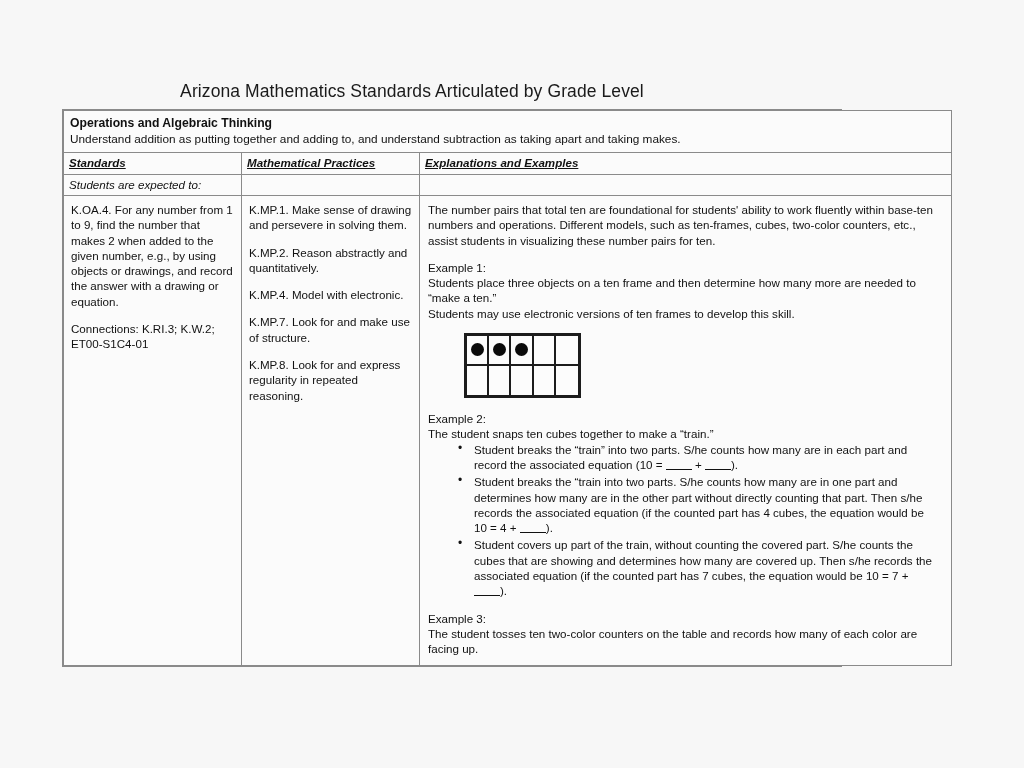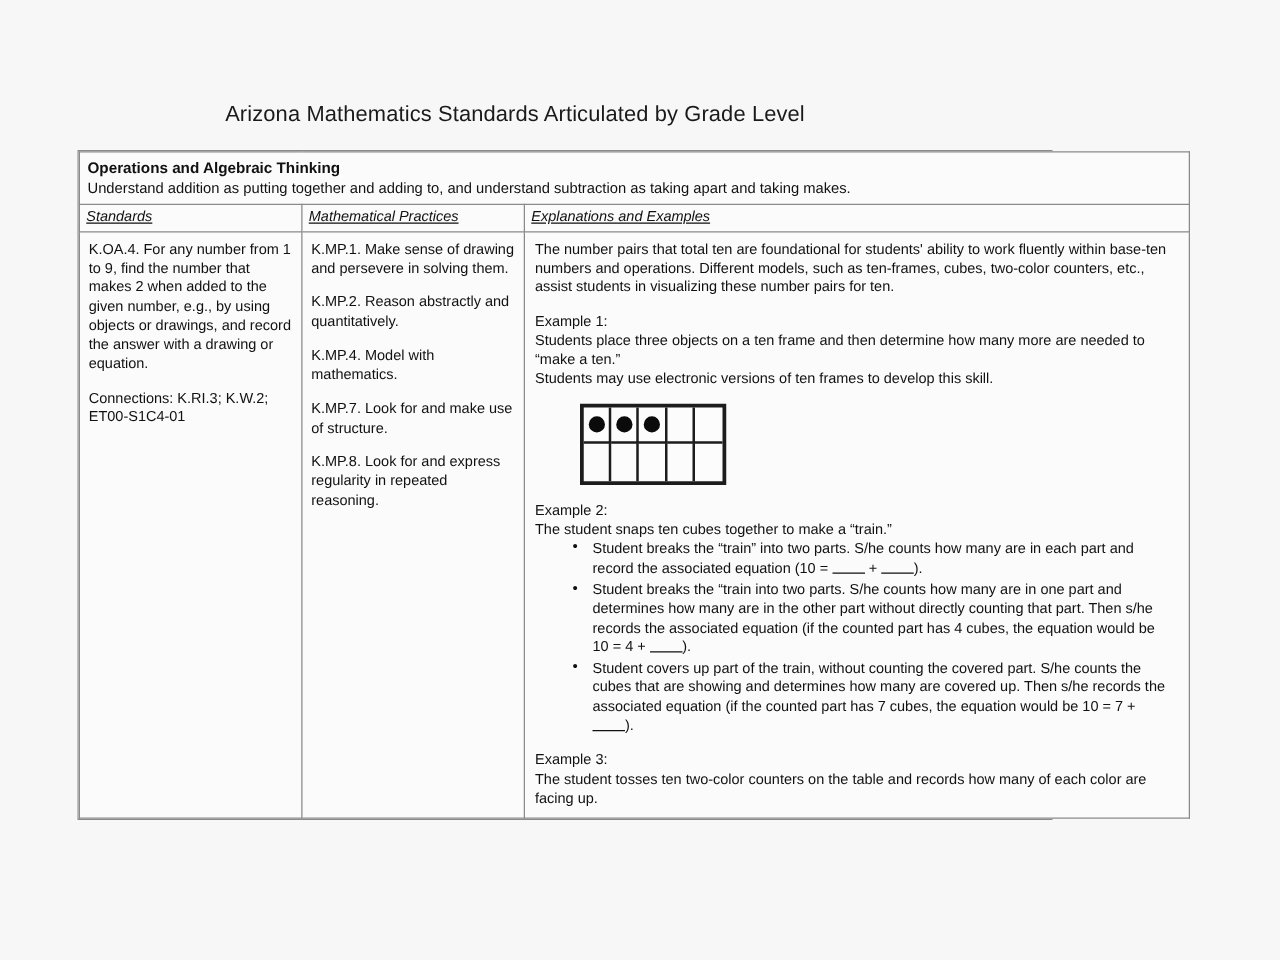--- a/index.html
+++ b/index.html
@@ -25,21 +25,21 @@
     top: 81px;
     width: 824px;
     text-align: center;
     font-size: 17.5px;
     letter-spacing: 0.1px;
     color: #1a1a1a;
   }
   .table-wrap {
     position: absolute;
     left: 62px;
-    top: 120px;
+    top: 109px;
     width: 780px;
     border: 1px solid #8a8a8a;
     box-sizing: border-box;
     background: #fbfbfb;
   }
   table.std {
     width: 100%;
     border-collapse: collapse;
     table-layout: fixed;
     background: #fbfbfb;
@@ -61,21 +61,21 @@
     font-weight: bold;
     font-size: 12.2px;
     line-height: 1.35;
   }
   .band-desc {
     font-size: 11.8px;
     line-height: 1.35;
     margin-top: 1px;
   }
   .colhead {
-    font-weight: normal;
+    font-weight: bold;
     font-style: italic;
     text-decoration: underline;
     font-size: 12.1px;
     padding: 2px 5px 3px 5px !important;
   }
   .subhead {
     font-style: italic;
     font-size: 11.6px;
     padding: 2px 5px 3px 5px !important;
   }
@@ -169,31 +169,36 @@
             <div class="band-desc">Understand addition as putting together and adding to, and understand subtraction as taking apart and taking makes.</div>
           </td>
         </tr>
 
         <tr>
           <td class="colhead">Standards</td>
           <td class="colhead">Mathematical Practices</td>
           <td class="colhead">Explanations and Examples</td>
         </tr>
 
+        <tr>
+          <td class="subhead">Students are expected to:</td>
+          <td class="subhead"></td>
+          <td class="subhead"></td>
+        </tr>
 
         <tr>
           <td class="body-cell">
             <p class="blk">K.OA.4. For any number from 1 to 9, find the number that makes 2 when added to the given number, e.g., by using objects or drawings, and record the answer with a drawing or equation.</p>
             <p class="blk nogap">Connections: K.RI.3; K.W.2; ET00-S1C4-01</p>
           </td>
 
           <td class="body-cell">
             <p class="blk">K.MP.1. Make sense of drawing and persevere in solving them.</p>
             <p class="blk">K.MP.2. Reason abstractly and quantitatively.</p>
-            <p class="blk">K.MP.4. Model with mathematics.</p>
+            <p class="blk">K.MP.4. Model with electronic.</p>
             <p class="blk">K.MP.7. Look for and make use of structure.</p>
             <p class="blk nogap">K.MP.8. Look for and express regularity in repeated reasoning.</p>
           </td>
 
           <td class="body-cell explain">
             <p class="blk">The number pairs that total ten are foundational for students' ability to work fluently within base-ten numbers and operations. Different models, such as ten-frames, cubes, two-color counters, etc., assist students in visualizing these number pairs for ten.</p>
 
             <p class="blk nogap">Example 1:</p>
             <p class="blk nogap">Students place three objects on a ten frame and then determine how many more are needed to “make a ten.”</p>
             <p class="blk nogap">Students may use electronic versions of ten frames to develop this skill.</p>

